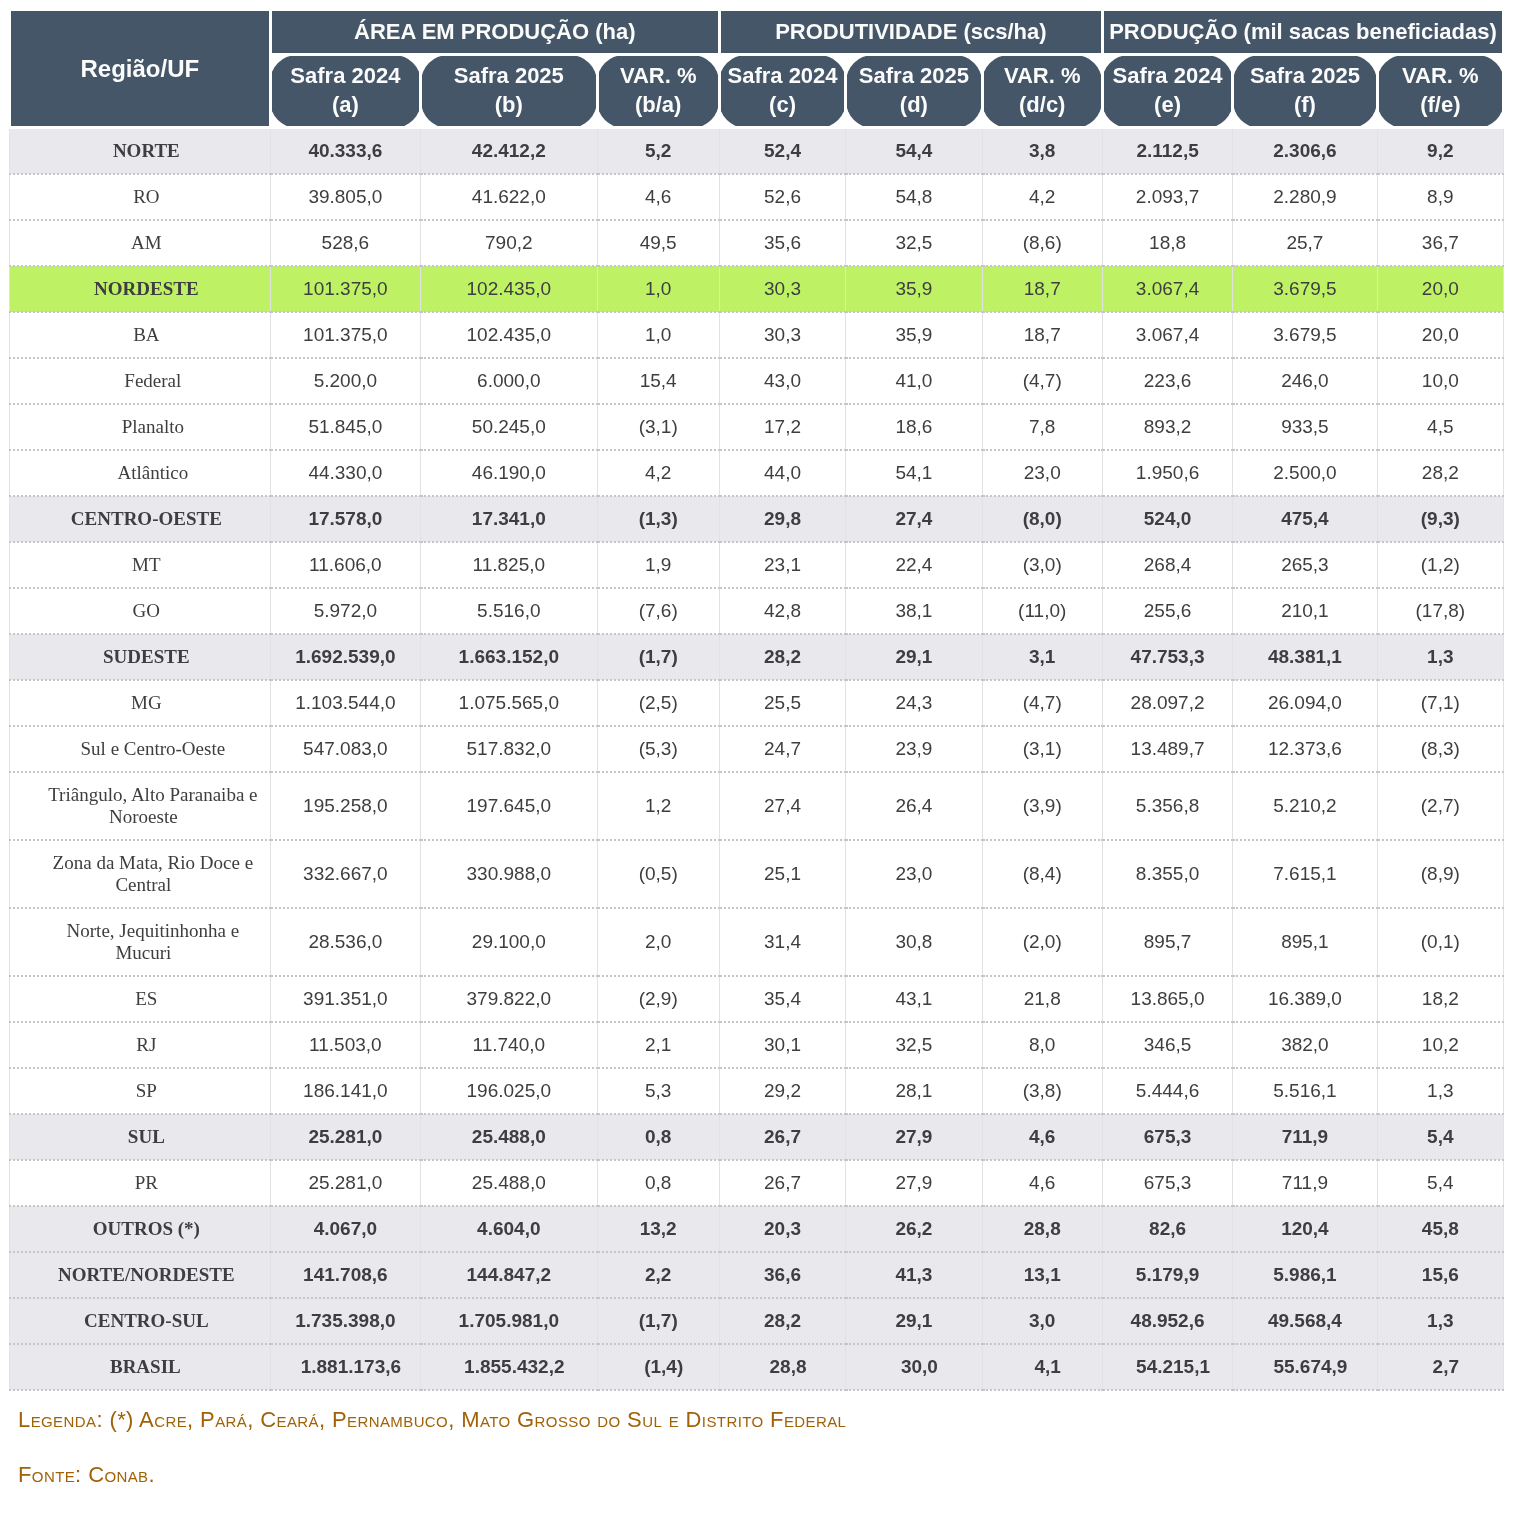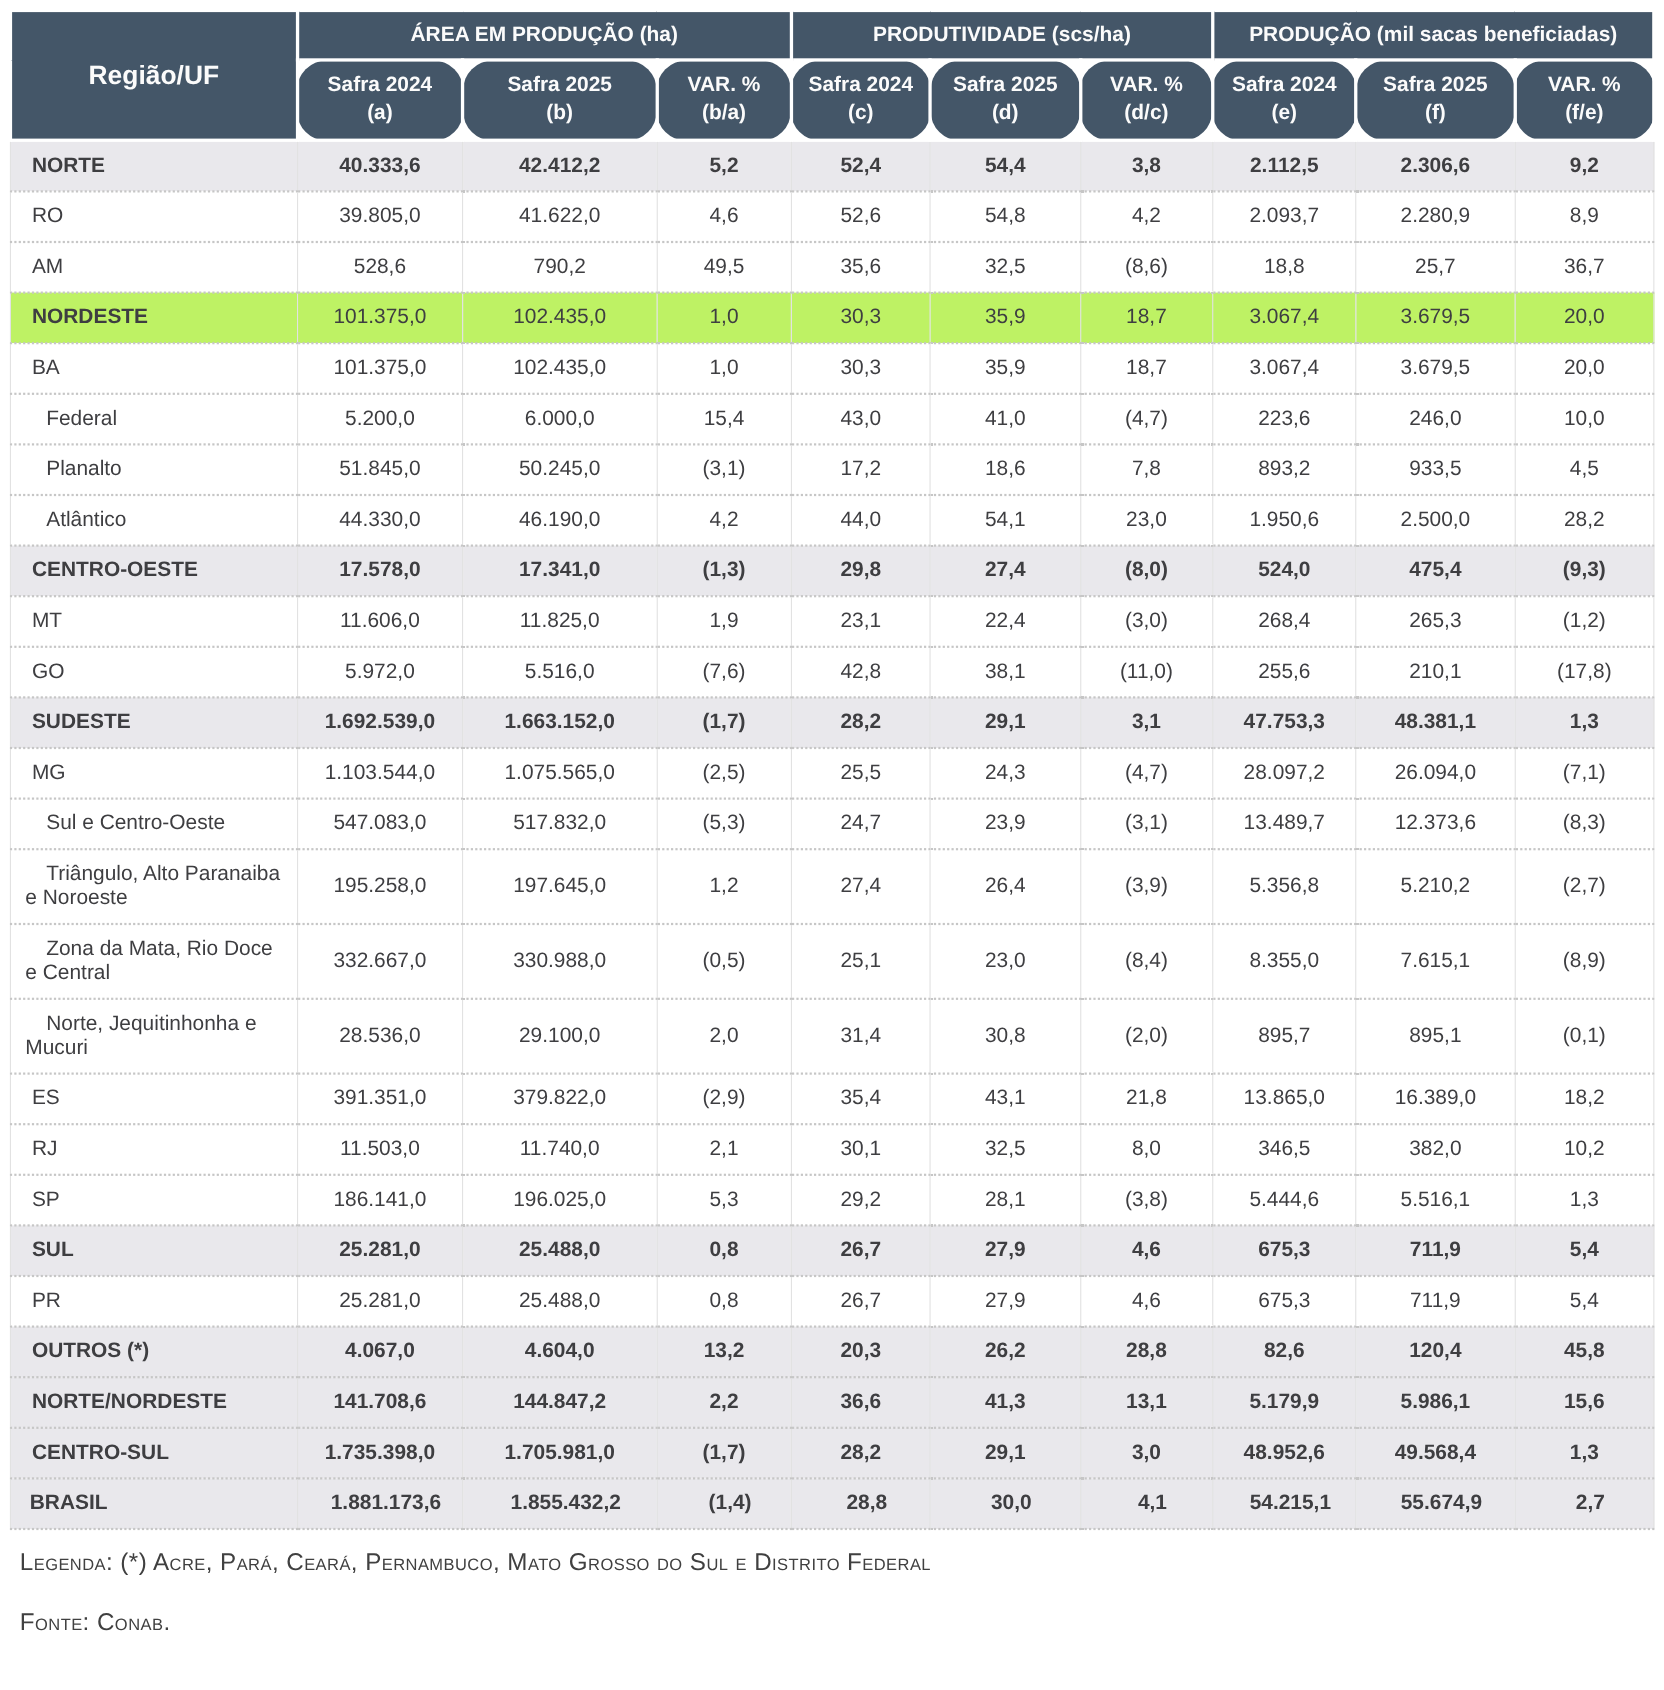--- a/index.html
+++ b/index.html
@@ -4,48 +4,48 @@
 <style>
   html,body{margin:0;padding:0;background:#ffffff;}
   body{font-family:"Liberation Sans", sans-serif;color:#3e3e41;width:1513px;}
   .wrap{padding:8px 8px 0 8px;}
 
   table{border-collapse:collapse;table-layout:fixed;width:1497px;}
 
   
   thead th{
     background:#445668;color:#fbfbfb;font-weight:700;text-align:center;
-    border:3px solid #ffffff;font-size:19px;line-height:1.3;
+    border:3px solid #ffffff;font-size:22px;line-height:1.3;
     padding:0 4px;
   }
   thead tr.group-row th{height:42px;}
   thead tr.sub-row th{height:70px;white-space:pre-line;border-radius:27px;}
   thead th.corner{vertical-align:middle;font-size:24px;}
 
   
   tbody td{
     border-top:2px dotted #c6c6c6;
     border-right:1px solid #e2e2e2;
     text-align:center;font-size:19px;line-height:22px;
     padding:11px 6px;background:#ffffff;
   }
   tbody td:first-child{
-    text-align:left;padding-left:19px;border-left:1px solid #e2e2e2;
+    text-align:center;padding-left:19px;border-left:1px solid #e2e2e2;font-family:Liberation Serif, serif;
   }
   tbody tr:last-child td{border-bottom:2px dotted #c6c6c6;padding-left:17px;}
 
   tr.region td{background:#e9e8ec;font-weight:700;}
   tr.region-plain td{background:#bef264;}
   tr.region-plain td:first-child{font-weight:700;}
   tr.sub td:first-child{padding-left:13px;text-indent:19px;}
 
   
   .notes{padding:16px 2px 26px 10px;}
   .notes p{
-    font-variant:small-caps;color:#404040;font-size:22px;
+    font-variant:small-caps;color:#a16207;font-size:22px;
     letter-spacing:0.4px;margin:0 0 29px 0;font-weight:400;
   }
 </style>
 </head>
 <body>
 
 <div class="wrap">
   <table>
     <colgroup>
       <col style="width:260px">

